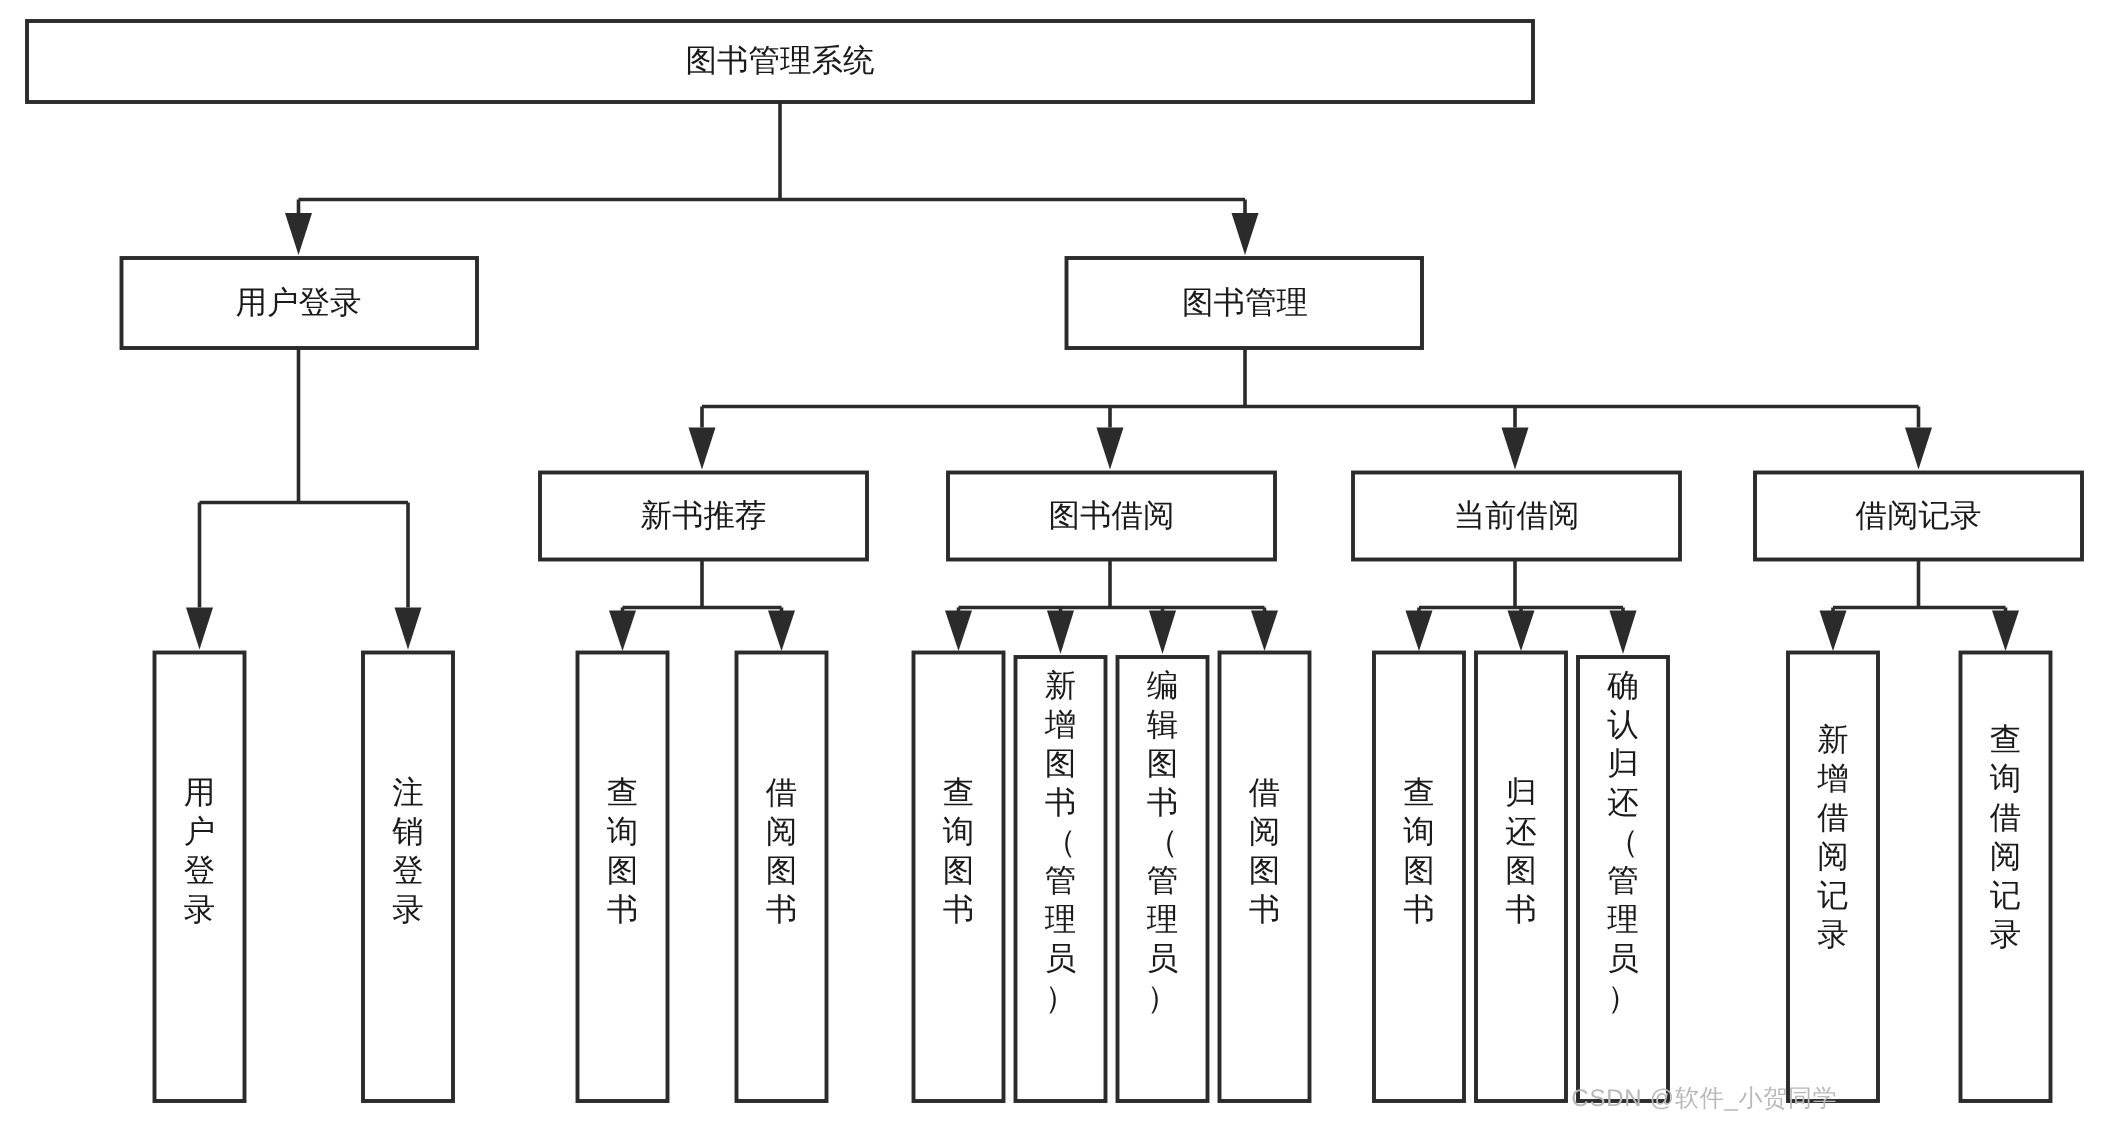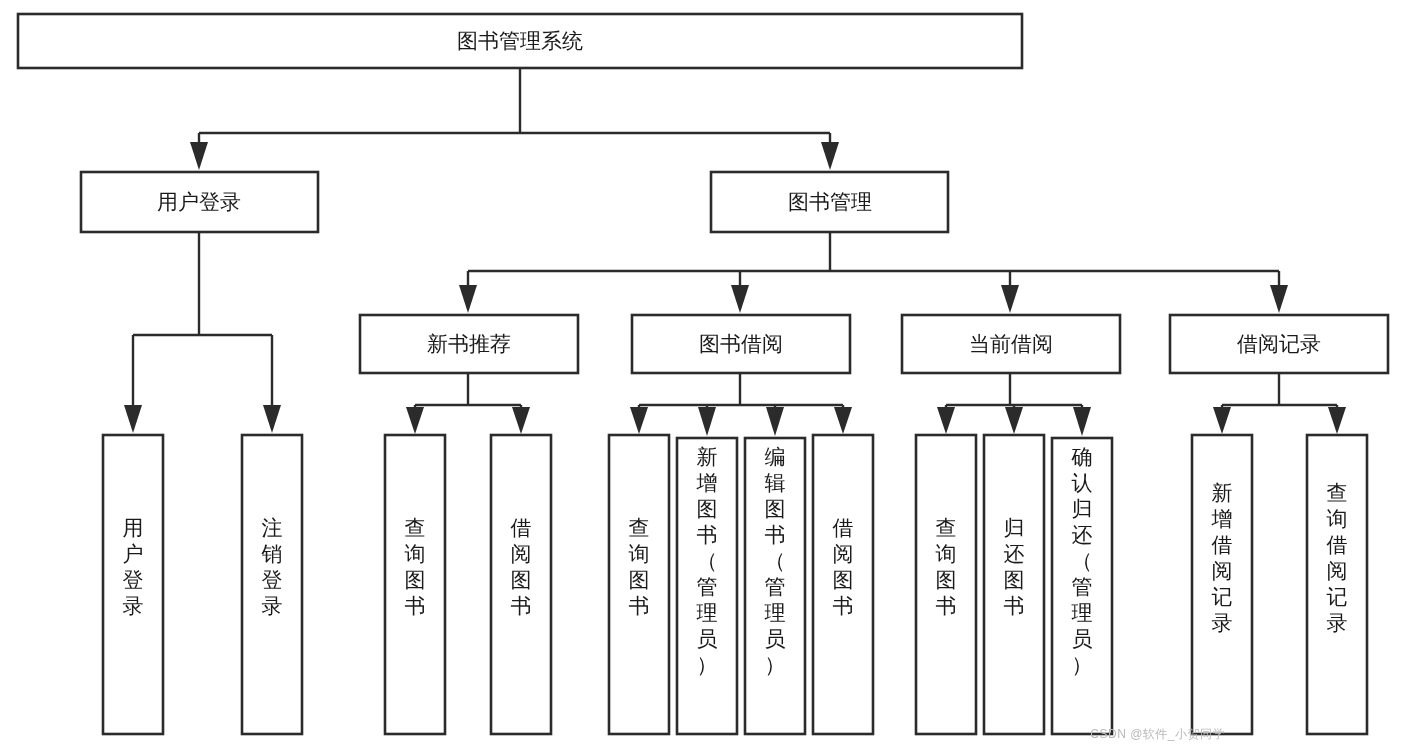--- a/index.html
+++ b/index.html
@@ -51,21 +51,21 @@
     font-family: "Liberation Sans", "DejaVu Sans", sans-serif;
     font-size: 21px;
     fill: #1a1a1a;
     text-anchor: middle;
   }
   .watermark {
     position: absolute;
     right: 8px;
     bottom: 4px;
     font-family: "Liberation Sans", "DejaVu Sans", sans-serif;
-    font-size: 12px;
+    font-size: 16px;
     color: #b9b9b9;
     letter-spacing: 0.5px;
     white-space: nowrap;
     user-select: none;
     margin-left: 20px;
   }
 </style>
 </head>
 <body>
 

